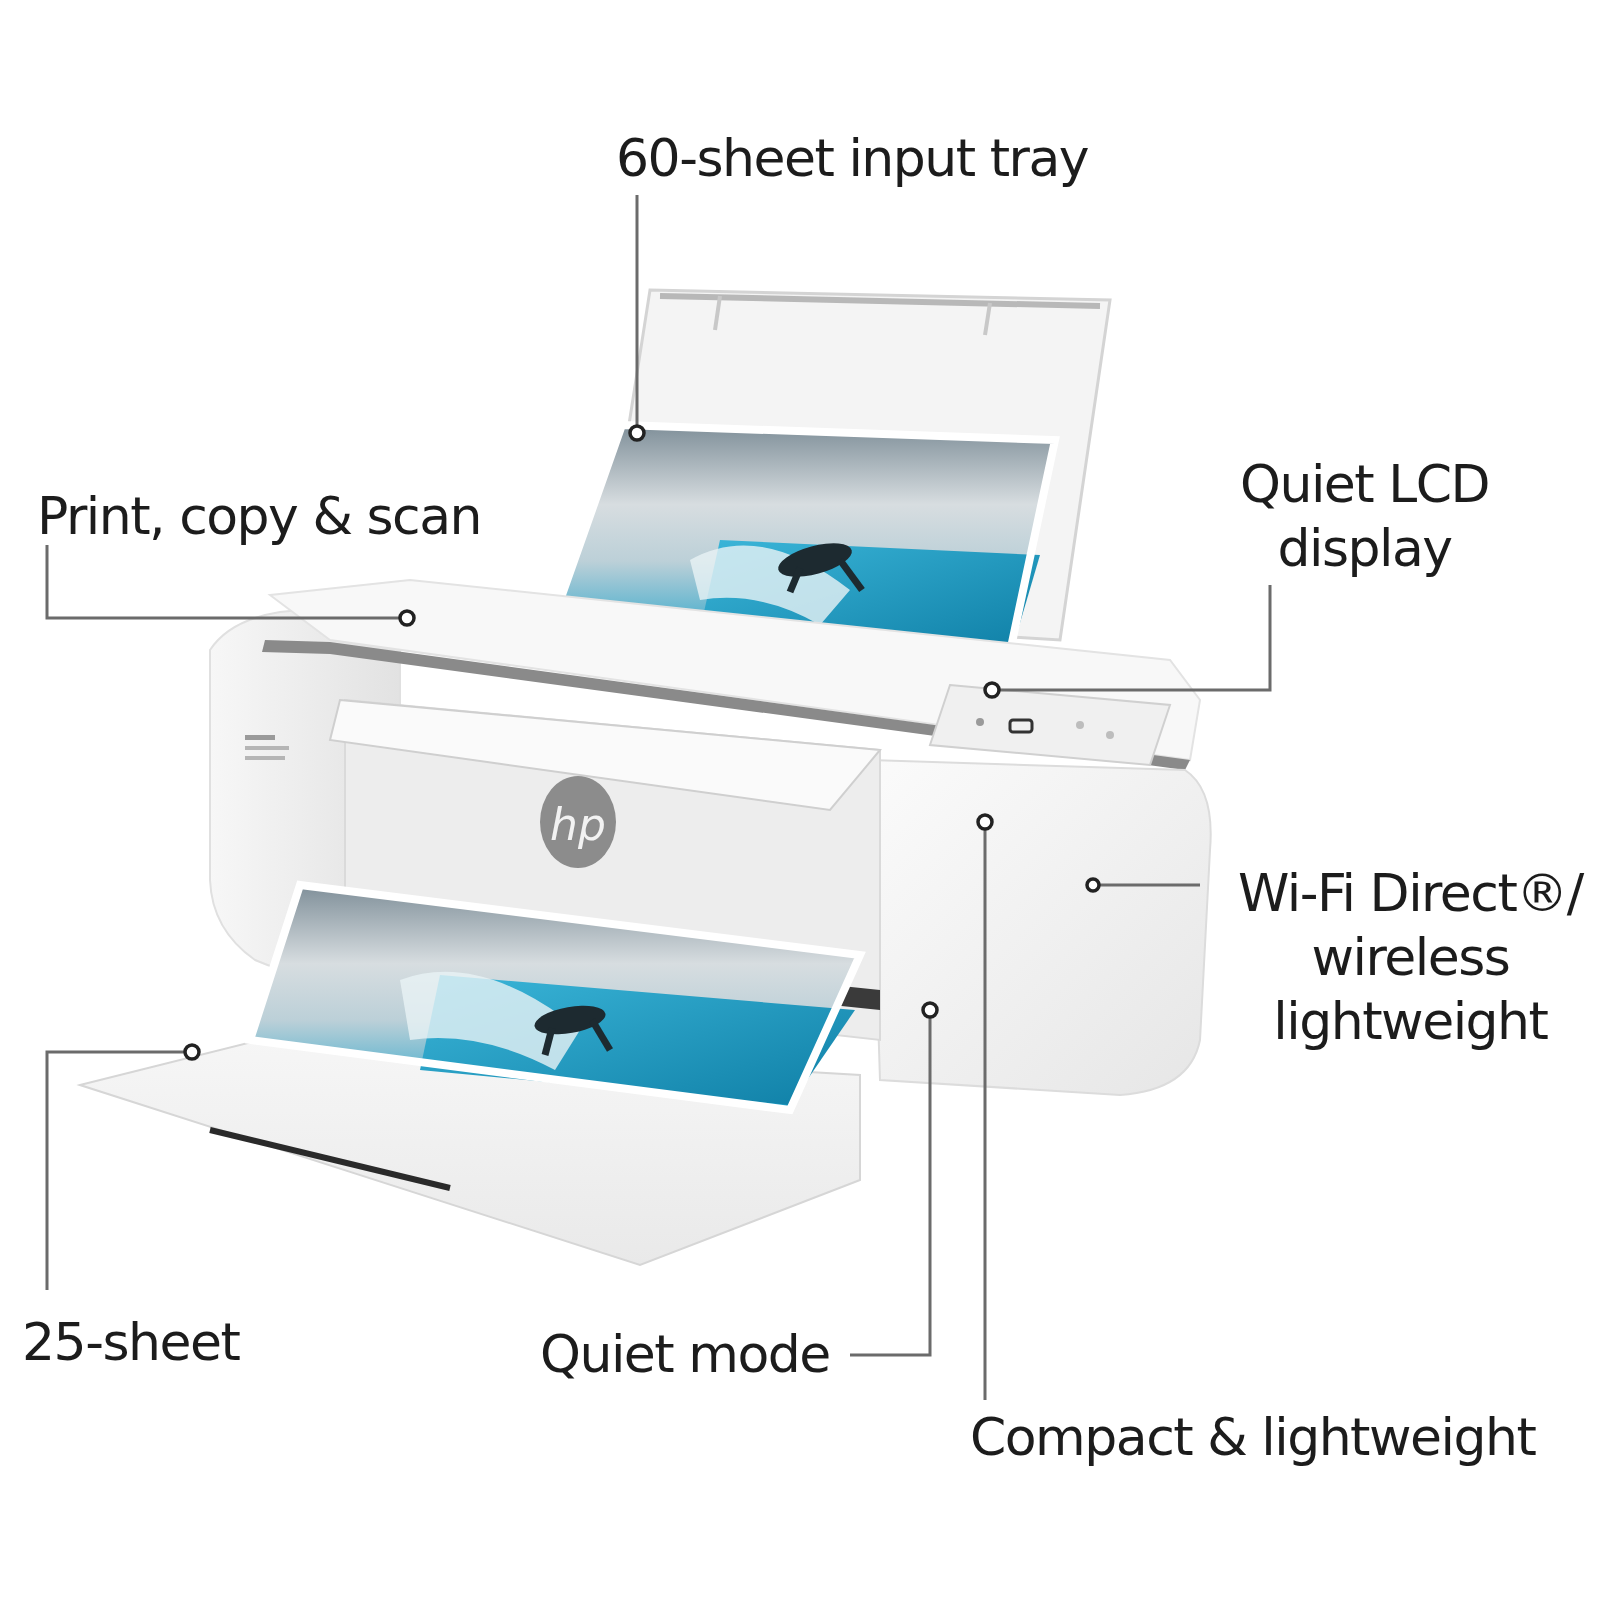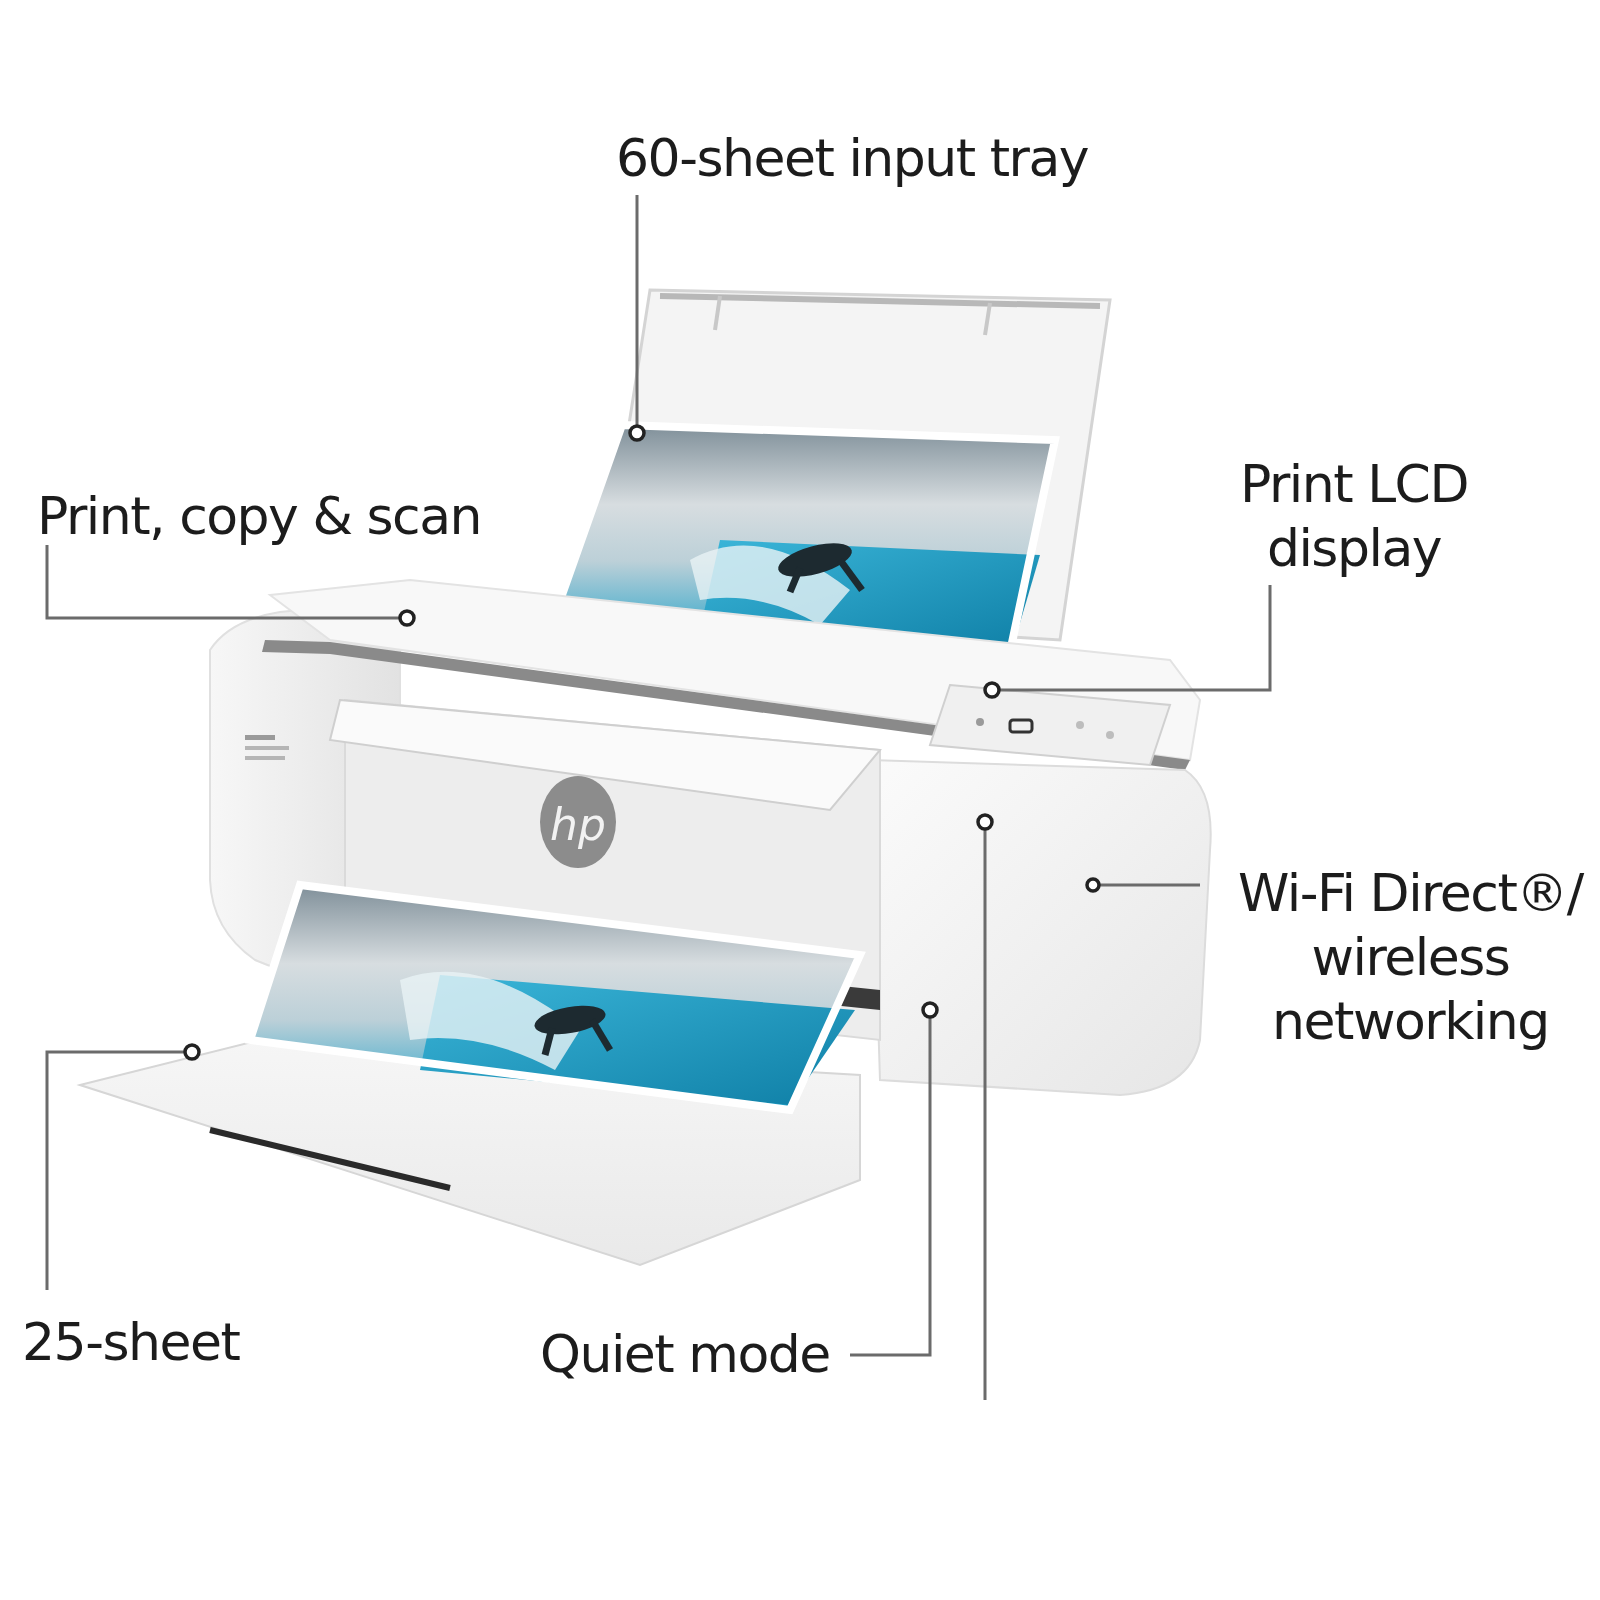--- a/index.html
+++ b/index.html
@@ -136,32 +136,35 @@
 
   <div class="label" style="left:616px; top:126px;">
     <span>60-sheet input tray</span>
   </div>
 
   <div class="label" style="left:37px; top:484px;">
     <span>Print, copy &amp; scan</span>
   </div>
 
   <div class="label" style="left:1240px; top:452px;">
-    <span>Print LCD</span>
+    <span>Quiet LCD</span>
     <span>display</span>
   </div>
 
   <div class="label" style="left:1238px; top:853px;margin-top:8px;">
     <span>Wi-Fi Direct®/</span>
     <span>wireless</span>
-    <span>networking</span>
+    <span>lightweight</span>
   </div>
 
   <div class="label" style="left:22px; top:1310px;">
     <span>25-sheet</span>
   </div>
 
   <div class="label" style="left:540px; top:1322px;">
     <span>Quiet mode</span>
   </div>
 
+  <div class="label" style="left:970px; top:1405px;">
+    <span>Compact &amp; lightweight</span>
+  </div>
 
 </div>
 
 </body></html>

